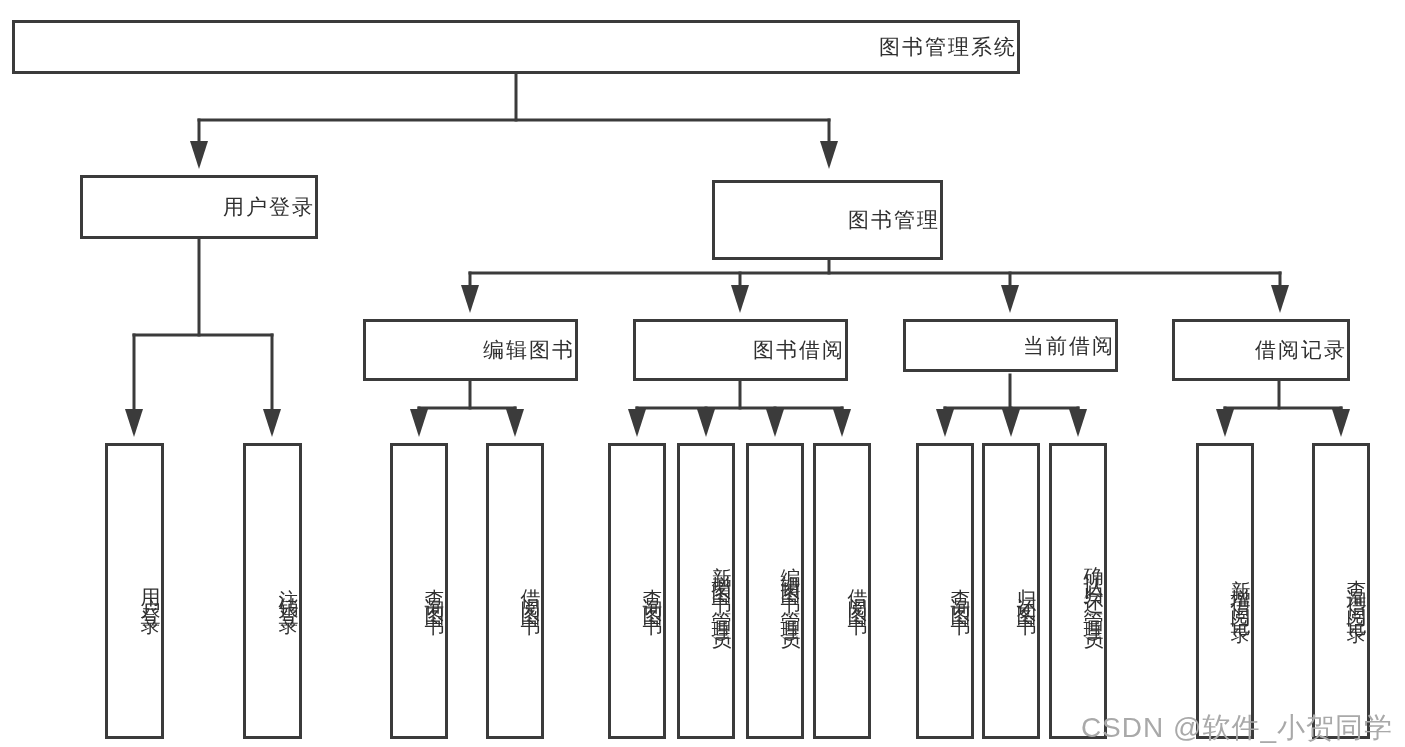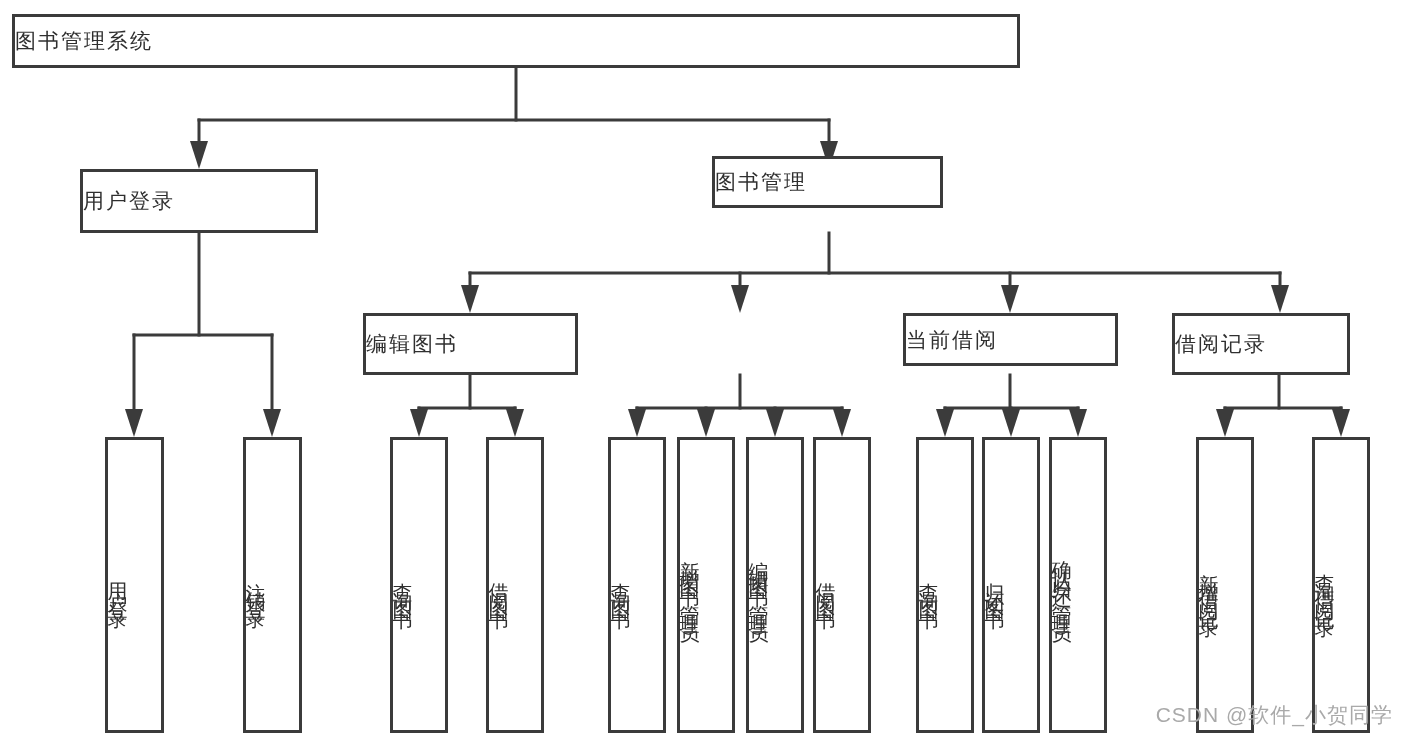--- a/index.html
+++ b/index.html
@@ -12,40 +12,41 @@
   }
   #connectors{
     position:absolute;left:0;top:0;width:1405px;height:747px;
     pointer-events:none;
   }
   .box{
     position:absolute;
     box-sizing:border-box;
     background:#ffffff;
     border:3px solid var(--line,#3b3b3b);
-    display:flex;align-items:center;justify-content:flex-start;
+    display:flex;align-items:center;justify-content:flex-end;
     color:var(--text,#2f2f2f);
+    margin-top:6px;
   }
   .box.h span{
     font-size:21px;
     letter-spacing:2px;
     white-space:nowrap;
   }
   .box.v span{
     writing-mode:vertical-rl;
     text-orientation:mixed;
     font-size:20px;
     letter-spacing:9px;
     line-height:1;
     white-space:nowrap;
   }
   .watermark{
     position:absolute;
-    right:12px;bottom:18px;
-    font-size:21px;
+    right:12px;bottom:0;
+    font-size:28px;
     color:var(--wm,#a9a9a9);
     letter-spacing:1px;
     white-space:nowrap;
     margin-top:27px;
   }
 </style>
 </head>
 <body>
 
 <div class="canvas">
@@ -105,26 +106,29 @@
       <polygon points="1332,409 1350,409 1341,437" fill="#3b3b3b"></polygon>
     </svg>
 
   <div class="box h" style="left:12px;top:14px;width:1008px;height:54px">
     <span>图书管理系统</span>
   </div>
 
   <div class="box h" style="left:80px;top:169px;width:238px;height:64px">
     <span>用户登录</span>
   </div>
-  <div class="box h" style="left:712px;top:156px;width:231px;height:52px">
+  <div class="box h" style="left:712px;top:174px;width:231px;height:80px">
     <span>图书管理</span>
   </div>
 
   <div class="box h" style="left:363px;top:313px;width:215px;height:62px">
     <span>编辑图书</span>
+  </div>
+  <div class="box h" style="left:633px;top:313px;width:215px;height:62px">
+    <span>图书借阅</span>
   </div>
   <div class="box h" style="left:903px;top:313px;width:215px;height:53px">
     <span>当前借阅</span>
   </div>
   <div class="box h" style="left:1172px;top:313px;width:178px;height:62px">
     <span>借阅记录</span>
   </div>
 
   <div class="box v" style="left:105px;top:437px;width:59px;height:296px">
     <span>用户登录</span>

